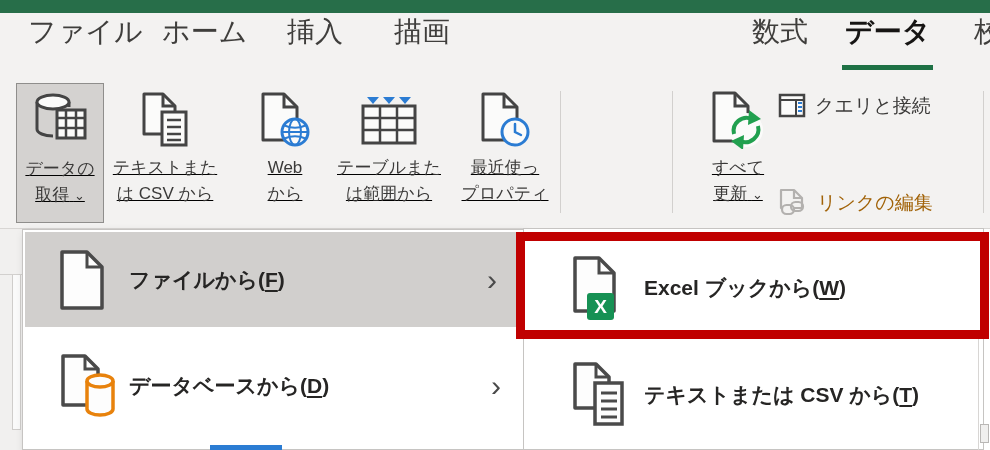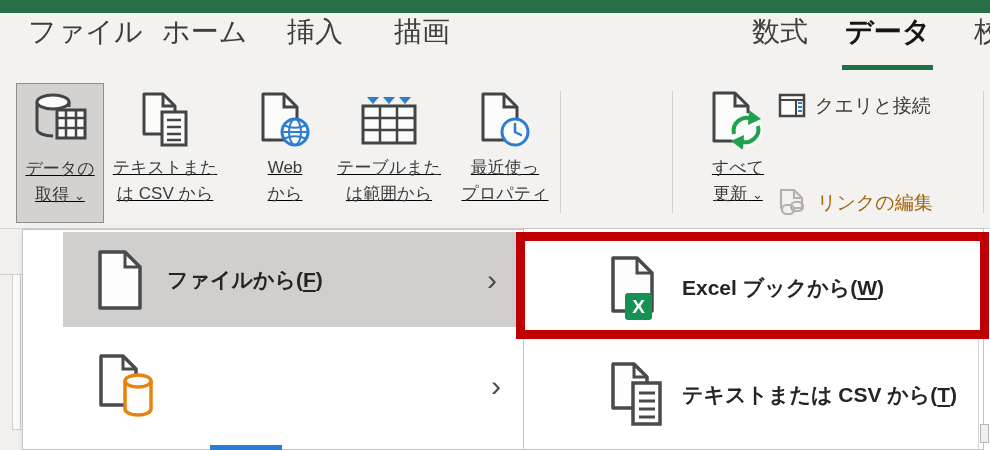--- a/index.html
+++ b/index.html
@@ -25,21 +25,21 @@
   .chev{font-size:13px;color:#3b3a39;}
   .vdiv{position:absolute;top:16px;height:122px;width:1px;background:#d2d0ce;}
   .siderow{position:absolute;display:flex;align-items:center;gap:9px;font-size:19px;color:#3b3a39;white-space:nowrap;}
   .siderow.disabled{color:#a16207;}
   
   .leftstrip{position:absolute;left:0;top:229px;width:22px;height:221px;background:#f1f0ef;}
   .leftstrip .hline{position:absolute;left:0;top:45px;width:22px;height:1px;background:#d2d0ce;}
   .leftstrip .vband{position:absolute;left:12px;top:46px;width:9px;height:155px;background:#fafafa;border-left:1px solid #cfcdcb;border-right:1px solid #cfcdcb;border-bottom:1px solid #cfcdcb;box-sizing:border-box;}
   
   .menu{position:absolute;background:#ffffff;border:1px solid #c6c4c2;box-sizing:border-box;box-shadow:3px 4px 9px rgba(0,0,0,.18);}
-  .mitem{position:absolute;left:2px;right:2px;display:flex;align-items:center;cursor:default;margin-left:38px;}
+  .mitem{position:absolute;left:2px;right:2px;display:flex;align-items:center;cursor:default;}
   .mitem.highlight{background:#d1cfcd;}
   .mi-icon{position:absolute;display:flex;}
   .mi-label{font-size:21px;font-weight:600;color:#262524;white-space:nowrap;}
   .mi-label u{text-decoration:underline;text-underline-offset:3px;}
   .mi-arrow{position:absolute;font-size:30px;font-weight:400;color:#4a4a4a;line-height:1;}
   
   .sb-line{position:absolute;left:978px;top:339px;width:1px;height:111px;background:#d8d6d4;}
   .sb-thumb{position:absolute;left:980px;top:424px;width:9px;height:19px;background:#f0efee;border:1px solid #b9b7b5;box-sizing:border-box;}
   
   .bluesliver{position:absolute;left:210px;top:445px;width:72px;height:5px;background:#2b7cd3;}
@@ -238,20 +238,21 @@
 
   <div class="mitem" style="top:106px;height:100px">
     <span class="mi-icon" style="left:35px">
       <svg width="56" height="66" viewBox="0 0 56 66">
         <path d="M3 3 H25 L38 16 V52 H3 Z" fill="#fdfdfd" stroke="#4a4a4a" stroke-width="3.5" stroke-linejoin="round"></path>
         <path d="M25 3 V16 H38" fill="none" stroke="#4a4a4a" stroke-width="3"></path>
         <path d="M27 28 V56 a13 6 0 0 0 26 0 V28" fill="#fdfdfd" stroke="#e8820c" stroke-width="3.5"></path>
         <ellipse cx="40" cy="28" rx="13" ry="6" fill="#fdfdfd" stroke="#e8820c" stroke-width="3.5"></ellipse>
       </svg>
     </span>
+    <span class="mi-label" style="margin-left:104px"><span>データベースから(</span><u>D</u><span>)</span></span>
     <span class="mi-arrow" style="right:20px">›</span>
   </div>
 </div>
 
 <div class="bluesliver"></div>
 
 <div class="menu" style="left:523px;top:228px;width:461px;height:222px;box-shadow:none">
 
   <div class="mitem" style="top:10px;height:98px">
     <span class="mi-icon" style="left:45px">

